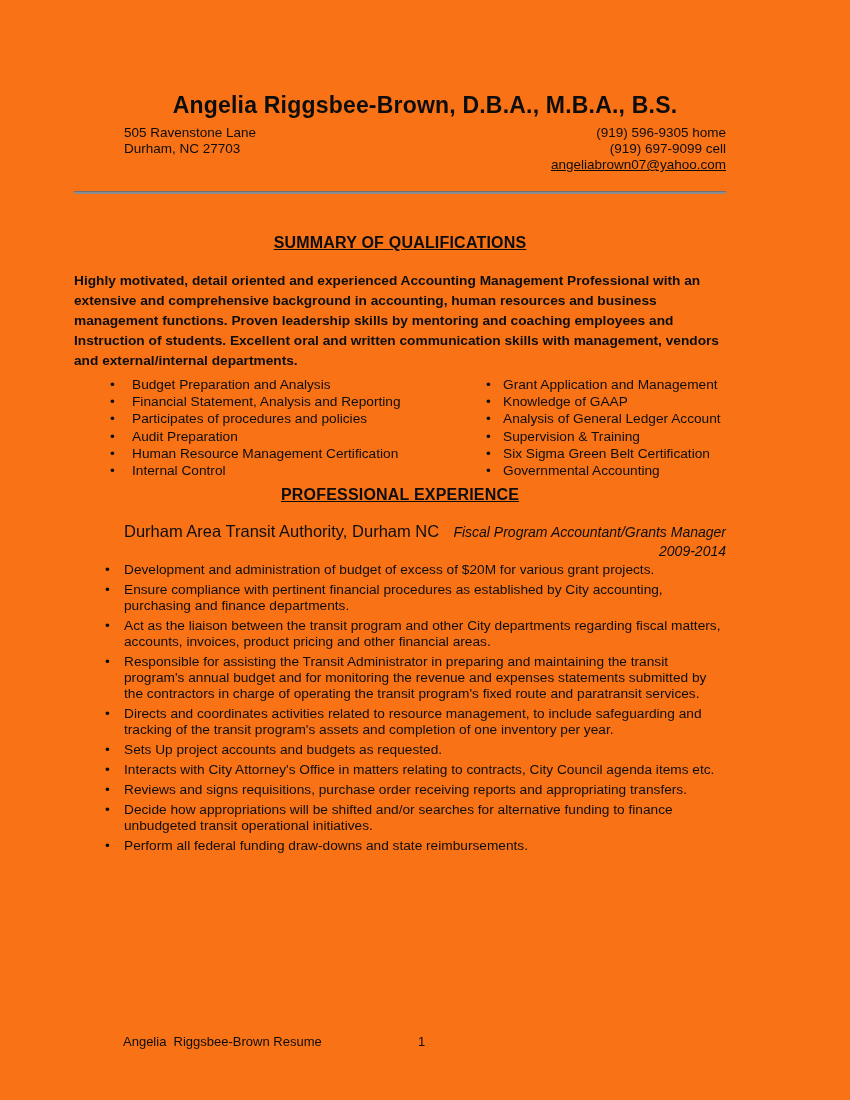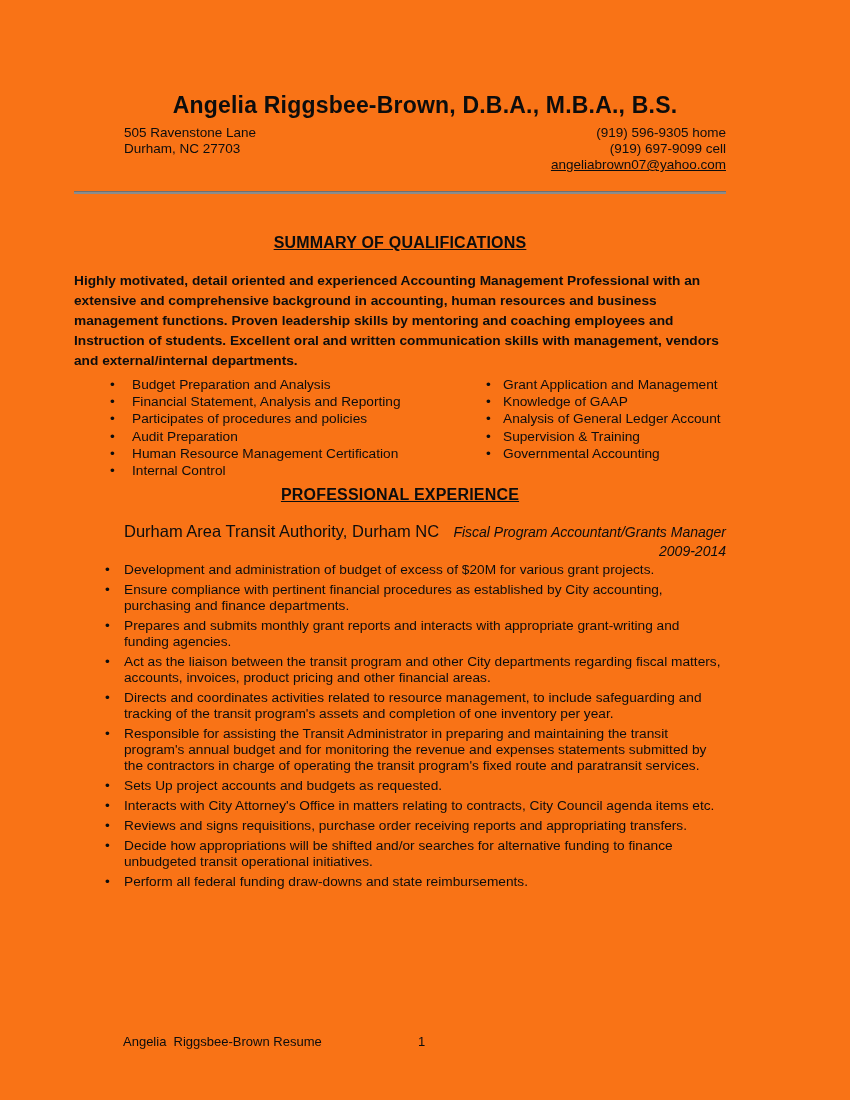--- a/index.html
+++ b/index.html
@@ -102,39 +102,39 @@
       <li>Participates of procedures and policies</li>
       <li>Audit Preparation</li>
       <li>Human Resource Management Certification</li>
       <li>Internal Control</li>
     </ul>
     <ul class="right-col">
       <li>Grant Application and Management</li>
       <li>Knowledge of GAAP</li>
       <li>Analysis of General Ledger Account</li>
       <li>Supervision &amp; Training</li>
+      <li>Six Sigma Green Belt Certification</li>
       <li>Governmental Accounting</li>
     </ul>
   </div>
 
   <div class="section-heading" id="experience-heading">PROFESSIONAL EXPERIENCE</div>
 
   <div class="employer-row">
     <span class="employer">Durham Area Transit Authority, Durham NC</span>
     <span class="job-title">Fiscal Program Accountant/Grants Manager</span>
   </div>
   <div class="dates">2009-2014</div>
 
   <ul class="experience-bullets">
     <li>Development and administration of budget of excess of $20M for various grant projects.</li>
     <li>Ensure compliance with pertinent financial procedures as established by City accounting, purchasing and finance departments.</li>
-    <li>Prepares and submits monthly grant reports and interacts with appropriate grant-writing and funding agencies.</li>
     <li>Act as the liaison between the transit program and other City departments regarding fiscal matters, accounts, invoices, product pricing and other financial areas.</li>
+    <li>Responsible for assisting the Transit Administrator in preparing and maintaining the transit program's annual budget and for monitoring the revenue and expenses statements submitted by the contractors in charge of operating the transit program's fixed route and paratransit services.</li>
     <li>Directs and coordinates activities related to resource management, to include safeguarding and tracking of the transit program's assets and completion of one inventory per year.</li>
-    <li>Responsible for assisting the Transit Administrator in preparing and maintaining the transit program's annual budget and for monitoring the revenue and expenses statements submitted by the contractors in charge of operating the transit program's fixed route and paratransit services.</li>
     <li>Sets Up project accounts and budgets as requested.</li>
     <li>Interacts with City Attorney's Office in matters relating to contracts, City Council agenda items etc.</li>
     <li>Reviews and signs requisitions, purchase order receiving reports and appropriating transfers.</li>
     <li>Decide how appropriations will be shifted and/or searches for alternative funding to finance unbudgeted transit operational initiatives.</li>
     <li>Perform all federal funding draw-downs and state reimbursements.</li>
   </ul>
 
   <div class="footer">
     <span class="footer-label">Angelia  Riggsbee-Brown Resume</span>
     <span class="page-number">1</span>

